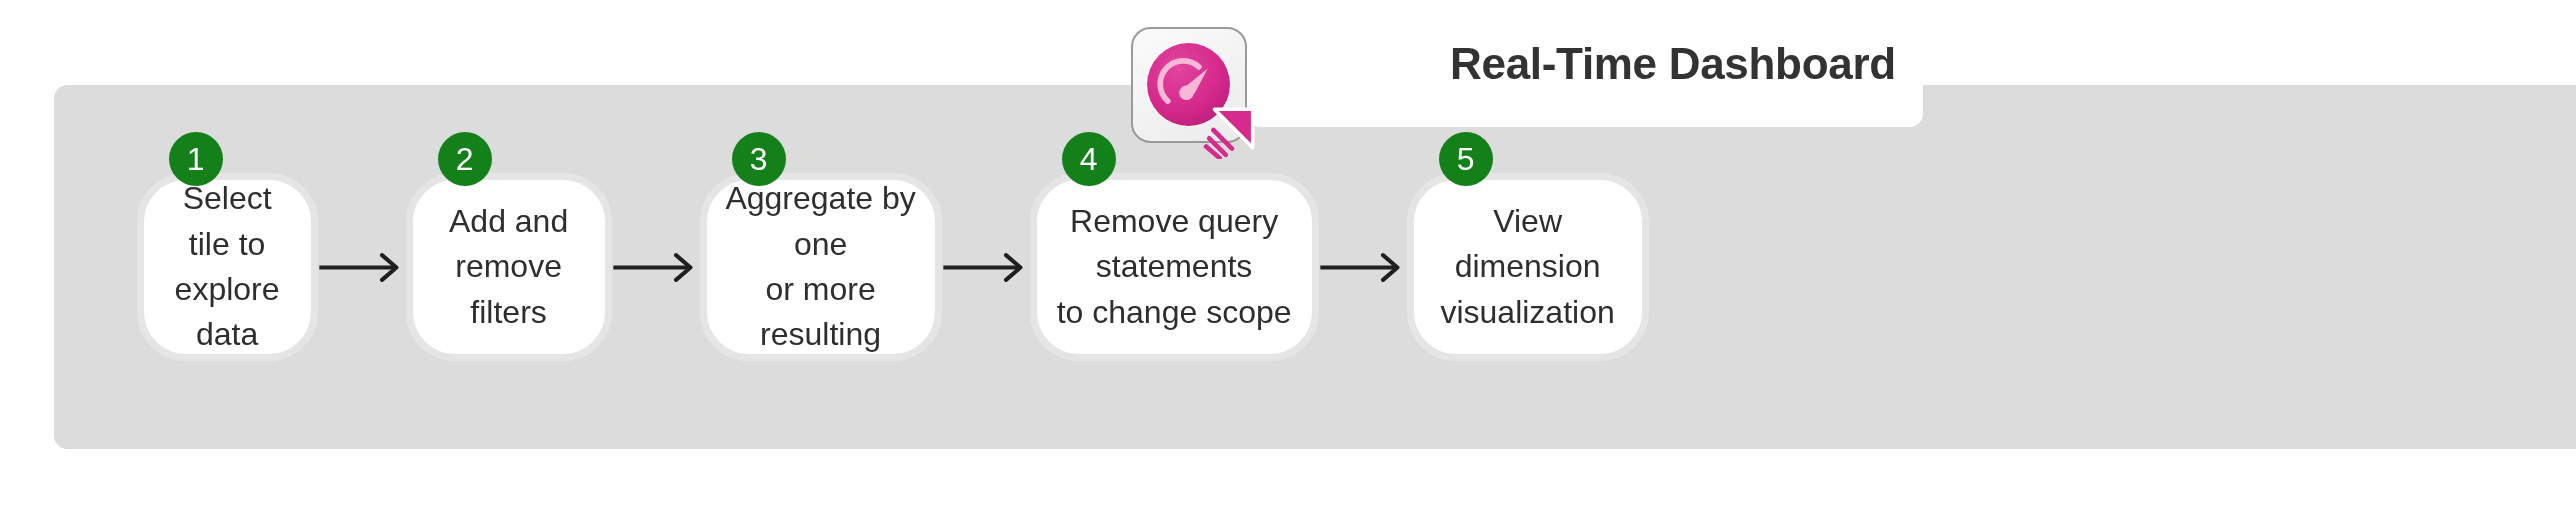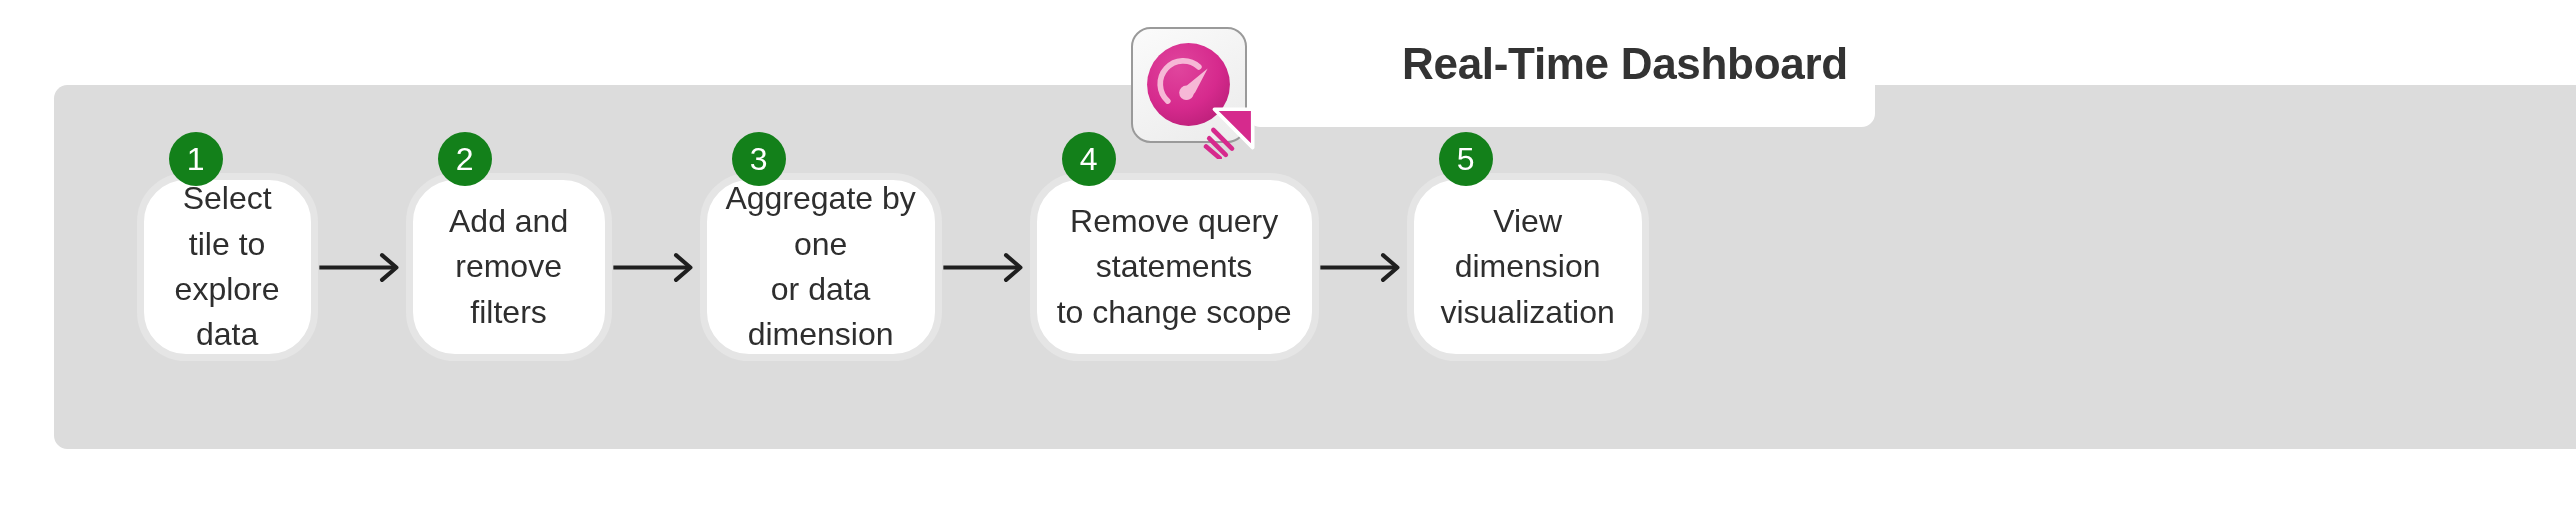--- a/index.html
+++ b/index.html
@@ -40,20 +40,21 @@
     box-sizing: border-box;
     z-index: 5;
   }
   #title-text {
     font-size: 44px;
     font-weight: bold;
     color: #333333;
     letter-spacing: -0.3px;
     white-space: nowrap;
     line-height: 1;
+    margin-left: 48px;
   }
 
   
   #app-icon-badge {
     position: absolute;
     left: 1131px;
     top: 27px;
     width: 116px;
     height: 116px;
     z-index: 9;
@@ -194,21 +195,21 @@
       <svg width="88" height="37" viewBox="0 0 170 72" aria-hidden="true">
         <line x1="2" y1="36" x2="150" y2="36" stroke="#1f1f1f" stroke-width="8"></line>
         <polyline points="124,12 152,36 124,60" fill="none" stroke="#1f1f1f" stroke-width="8" stroke-linecap="round" stroke-linejoin="round"></polyline>
       </svg>
     </div>
 
     <div class="step-wrap">
       <div class="step-badge">3</div>
       <div class="step-box w-wide">
         <div class="step-label">Aggregate by one
-or data dimension</div>
+or more resulting</div>
       </div>
     </div>
 
     <div class="connector">
       <svg width="88" height="37" viewBox="0 0 170 72" aria-hidden="true">
         <line x1="2" y1="36" x2="150" y2="36" stroke="#1f1f1f" stroke-width="8"></line>
         <polyline points="124,12 152,36 124,60" fill="none" stroke="#1f1f1f" stroke-width="8" stroke-linecap="round" stroke-linejoin="round"></polyline>
       </svg>
     </div>
 

